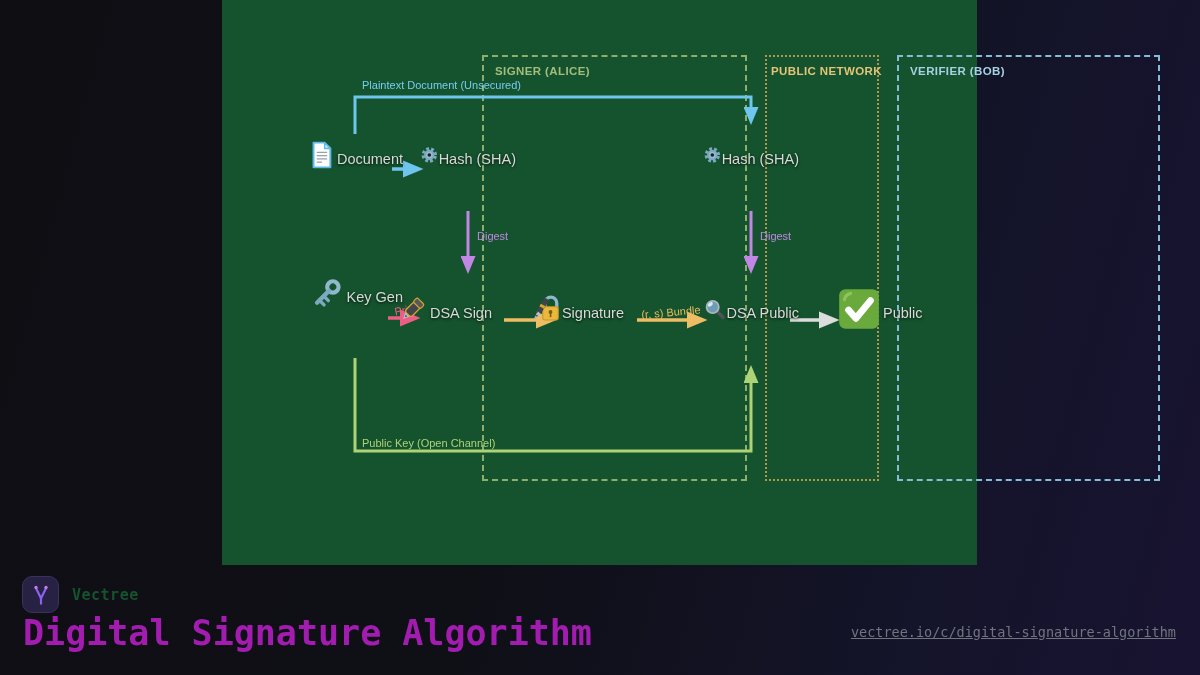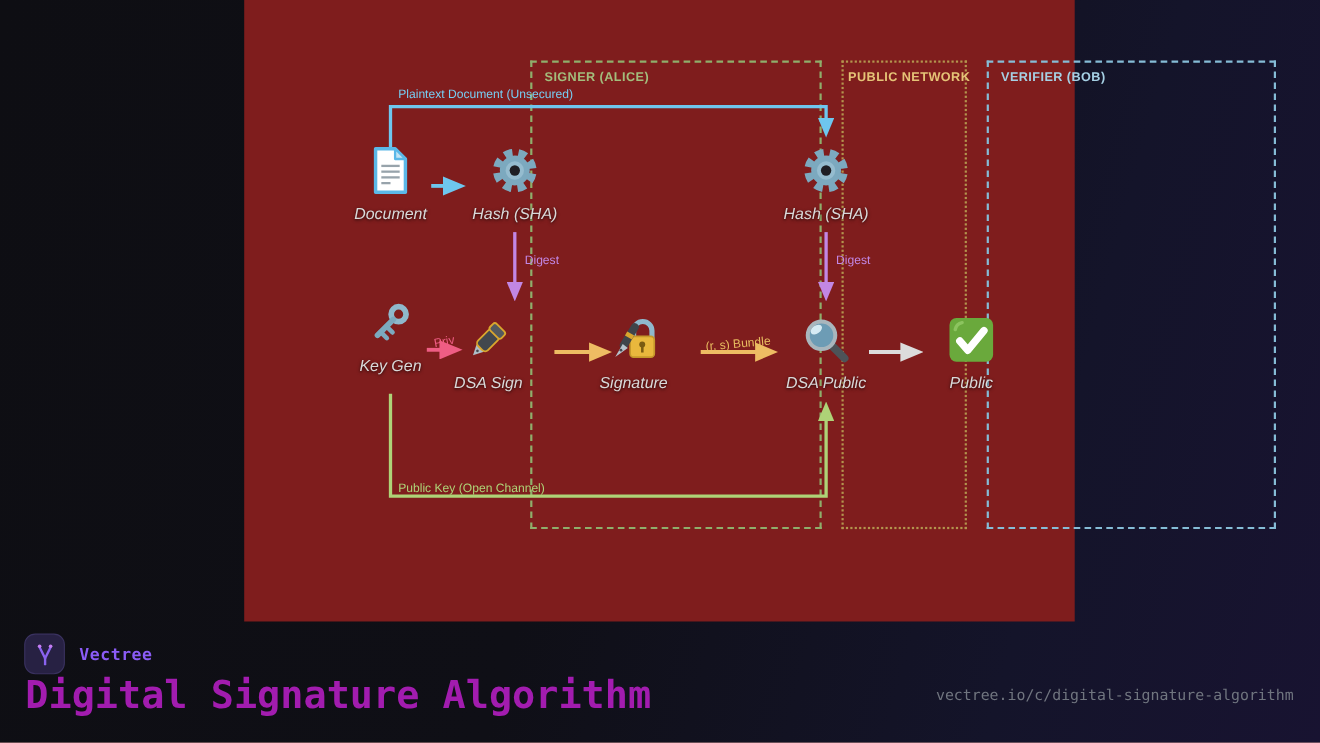--- a/index.html
+++ b/index.html
@@ -7,21 +7,21 @@
   body {
     font-family: "Liberation Sans", sans-serif;
     background: linear-gradient(105deg, #0e0e13 0%, #0f0f16 45%, #14142a 78%, #181331 100%);
     position: relative;
     color: #ddd;
   }
 
   
   .panel {
     position: absolute; left: 222px; top: 0; width: 755px; height: 565px;
-    background: #7f1d1d;
+    background: #14532d;
   }
 
   .group-box { position: absolute; }
   .group-box .group-label {
     position: absolute; top: 8px; left: 11px;
     font-size: 11.5px; font-weight: bold; letter-spacing: .4px;
     white-space: nowrap;
   }
   .box-signer   { left: 260px; top: 55px; width: 265px; height: 426px; border: 2px dashed #8fae6b; }
   .box-signer .group-label { color: #a3bd7c; }
@@ -30,51 +30,51 @@
   .box-verifier { left: 675px; top: 55px; width: 263px; height: 426px; border: 2px dashed #85bcd6; }
   .box-verifier .group-label { color: #a6d0e4; }
 
   
   svg.wires { position: absolute; left: 0; top: 0; }
   .edge-label { font-family: "Liberation Sans", sans-serif; font-size: 11px; }
 
   
   .node {
     position: absolute; width: 96px;
-    display: flex; flex-direction: column; align-items: center; font-style: italic;
+    display: flex; flex-direction: row; align-items: center;
   }
   .node .node-label {
     margin-top: 8px; font-size: 14.5px; color: #d9d9d9;
     text-shadow: 0 1px 3px rgba(0,0,0,.8); white-space: nowrap;
   }
   .node .icon { width: 48px; height: 48px; display: block; }
 
   
   .footer-brand {
     position: absolute; left: 22px; top: 576px;
     display: flex; align-items: center; gap: 13px;
   }
   .logo-badge {
     width: 37px; height: 37px; border-radius: 10px;
     background: #272143; border: 1px solid #3a3260;
     display: flex; align-items: center; justify-content: center;
   }
   .brand-name {
     font-family: "DejaVu Sans Mono", monospace; font-weight: bold;
-    font-size: 15px; color: #8b5cf6; letter-spacing: .5px;
+    font-size: 15px; color: #14532d; letter-spacing: .5px;
   }
   .page-title {
     position: absolute; left: 23px; top: 613px;
     font-family: "DejaVu Sans Mono", monospace; font-weight: bold;
     font-size: 35px; color: #a21caf; white-space: nowrap;
   }
   .page-url {
     position: absolute; right: 24px; top: 624px;
     font-family: "DejaVu Sans Mono", monospace;
-    font-size: 13.5px; color: #70757f;
+    font-size: 13.5px; color: #70757f; text-decoration: underline;
   }
 </style>
 </head>
 <body>
 
 <div class="panel">
 
   <div class="group-box box-signer">
     <span class="group-label">SIGNER (ALICE)</span>
   </div>

